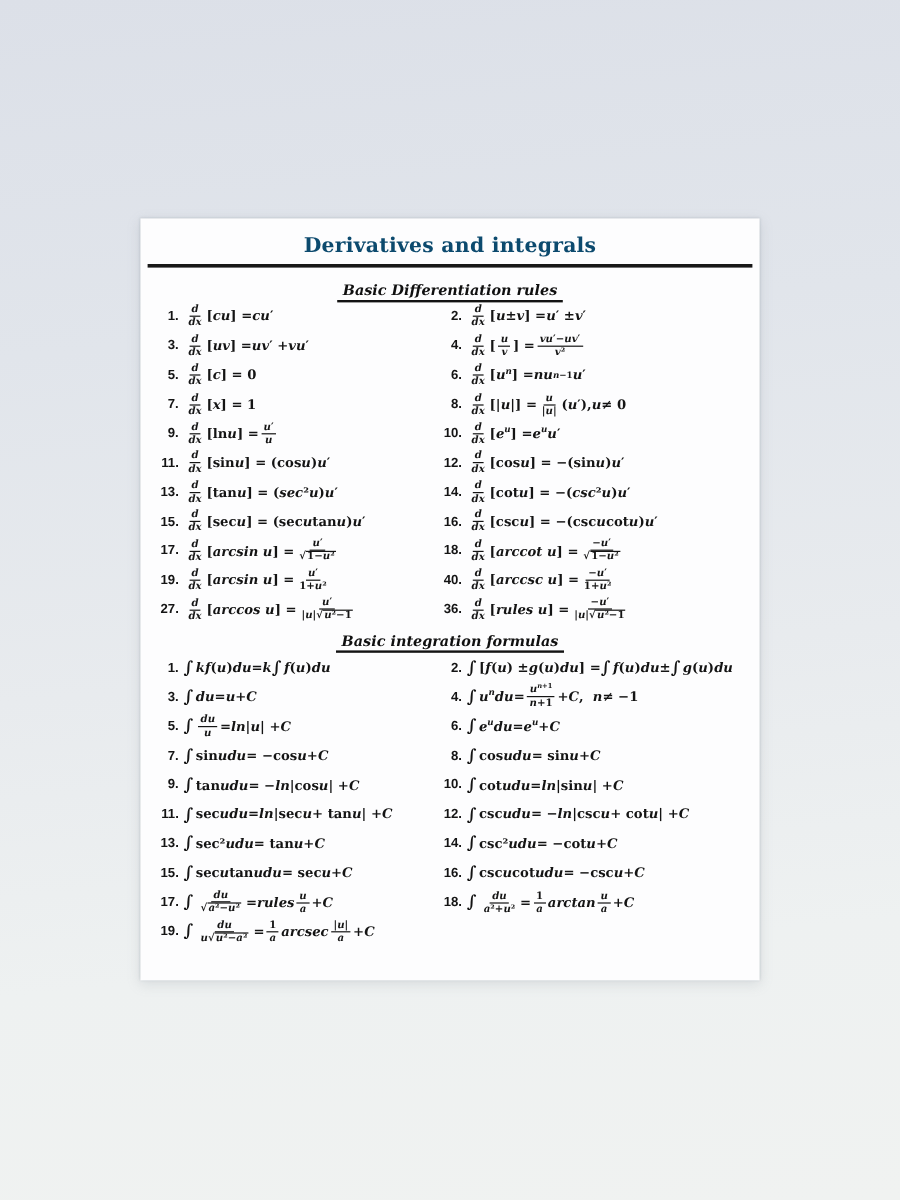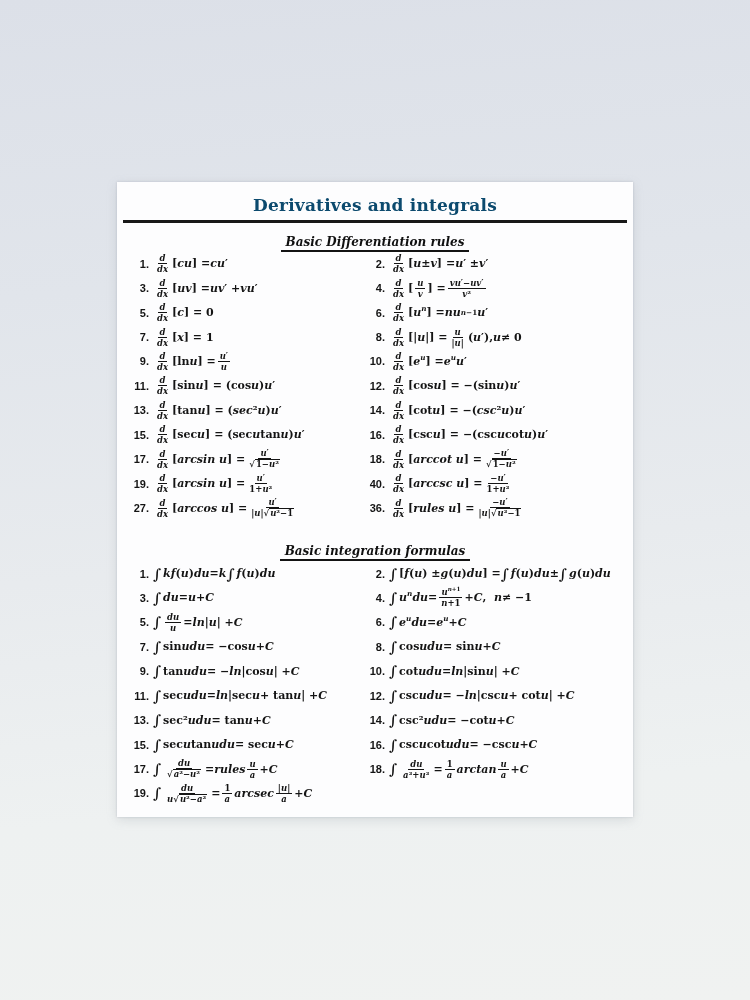--- a/index.html
+++ b/index.html
@@ -16,21 +16,21 @@
     background:#fdfdfe; color:#141414;
     box-shadow:0 0 2px rgba(130,140,152,.35), 0 3px 10px rgba(130,140,152,.22);
   }
   .title {
     margin-top:13px; text-align:center;
     font-family:"DejaVu Serif", serif; font-weight:bold;
     font-size:17px; line-height:20px; letter-spacing:.2px; color:#0c4a6e;
   }
   .title-rule { margin:5px 6px 0 6px; height:2.5px; background:#181818; }
   .sec-head { text-align:center; margin-top:8px; height:16px; }
-  .sec-head.second { margin-top:20px; }
+  .sec-head.second { margin-top:3px; }
   .sec-head span {
     font-family:"DejaVu Serif", serif; font-style:italic; font-weight:bold;
     font-size:12px; color:#101010;
     border-bottom:2px solid #131313; padding:0 5px 1px 5px;
   }
   .rows { margin-top:5px; }
   .rows.second { margin-top:5px; }
   .frow { height:24.45px; display:flex; align-items:center; padding-left:12px; }
   .fcell { display:flex; align-items:center; white-space:nowrap; }
   .fcell.left { width:236px; flex:none; }

